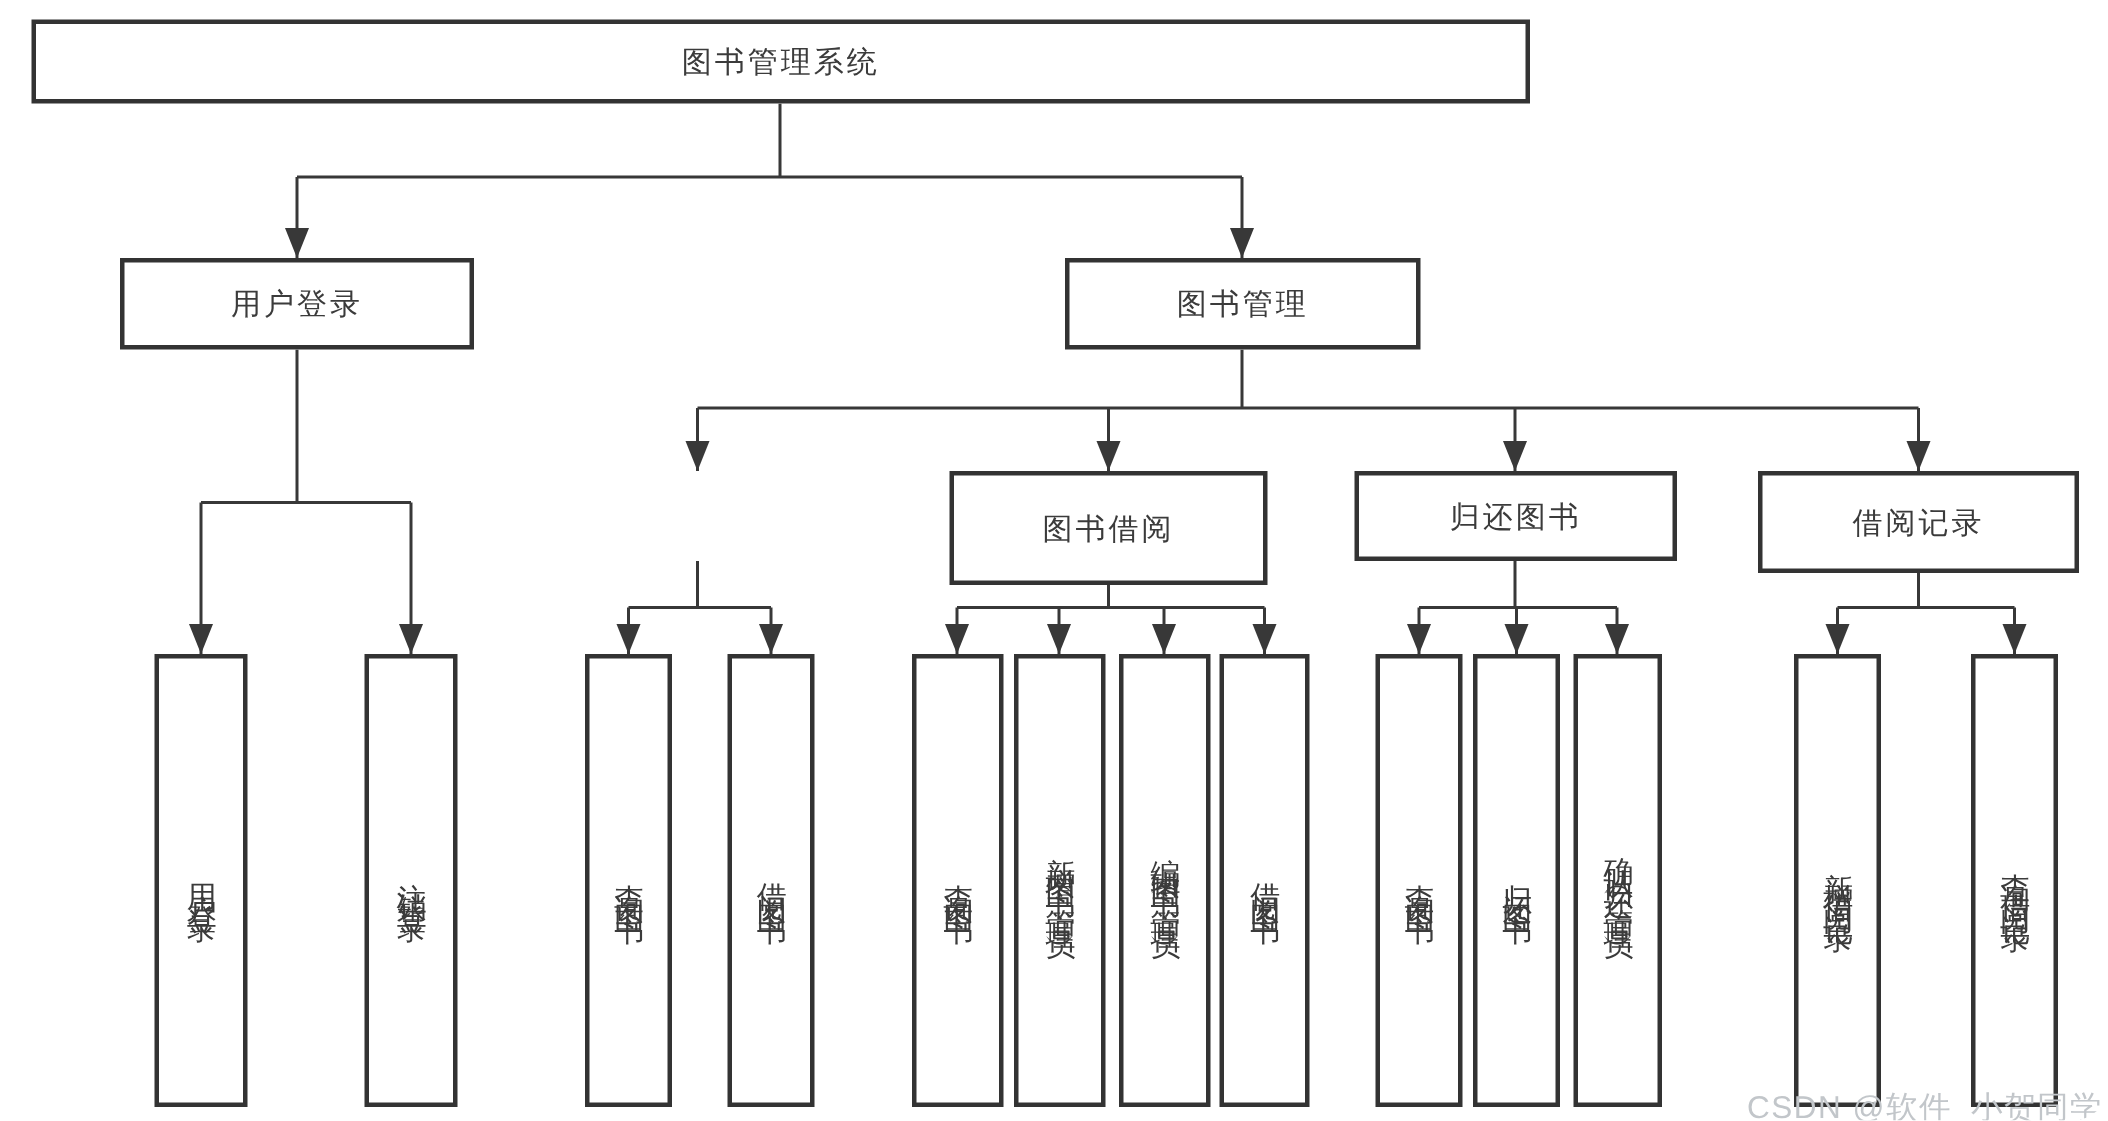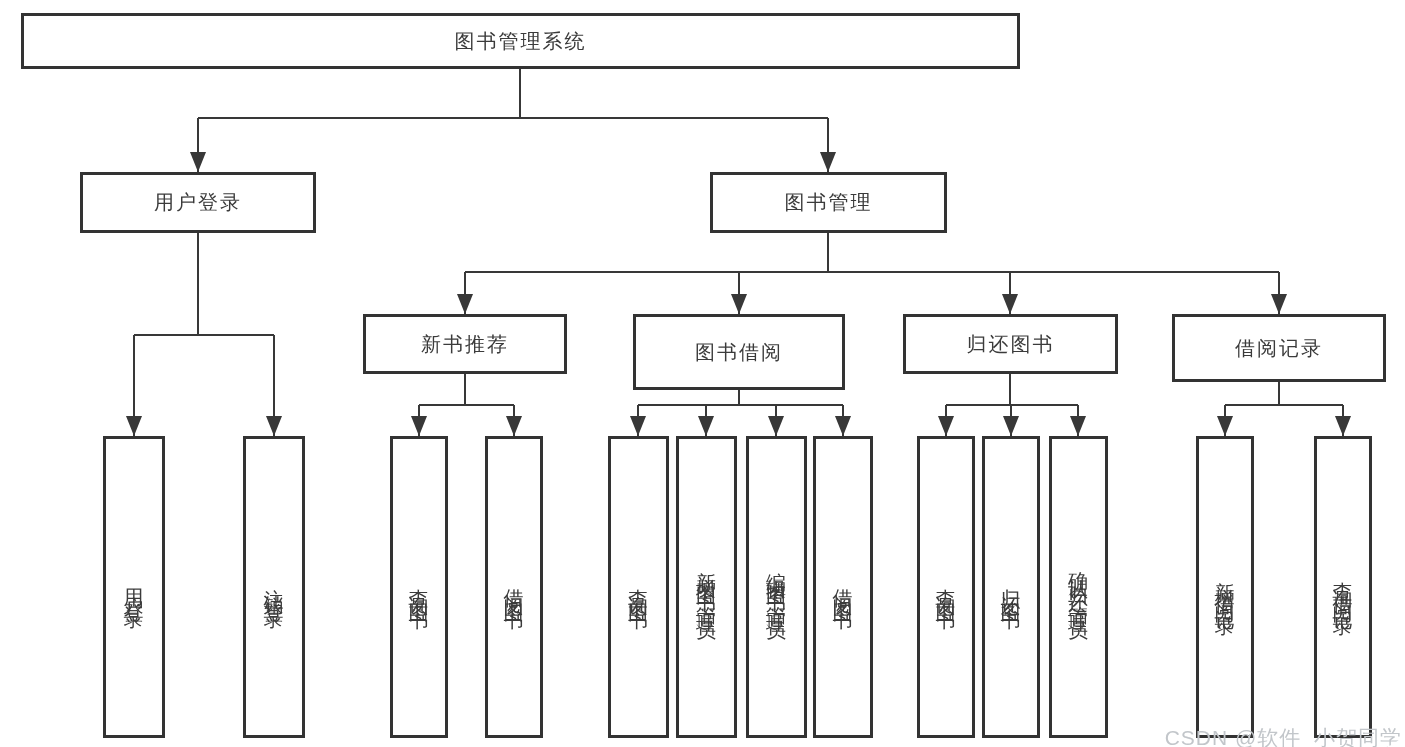--- a/index.html
+++ b/index.html
@@ -98,23 +98,20 @@
     <span>图书管理系统</span>
   </div>
 
   <div class="box hbox" style="left:80px;top:172px;width:236px;height:61px">
     <span>用户登录</span>
   </div>
   <div class="box hbox" style="left:710px;top:172px;width:237px;height:61px">
     <span>图书管理</span>
   </div>
 
-  <div class="box hbox" style="left:363px;top:314px;width:204px;height:60px">
-    <span>新书推荐</span>
-  </div>
   <div class="box hbox" style="left:633px;top:314px;width:212px;height:76px">
     <span>图书借阅</span>
   </div>
   <div class="box hbox" style="left:903px;top:314px;width:215px;height:60px">
     <span>归还图书</span>
   </div>
   <div class="box hbox" style="left:1172px;top:314px;width:214px;height:68px">
     <span>借阅记录</span>
   </div>
 

